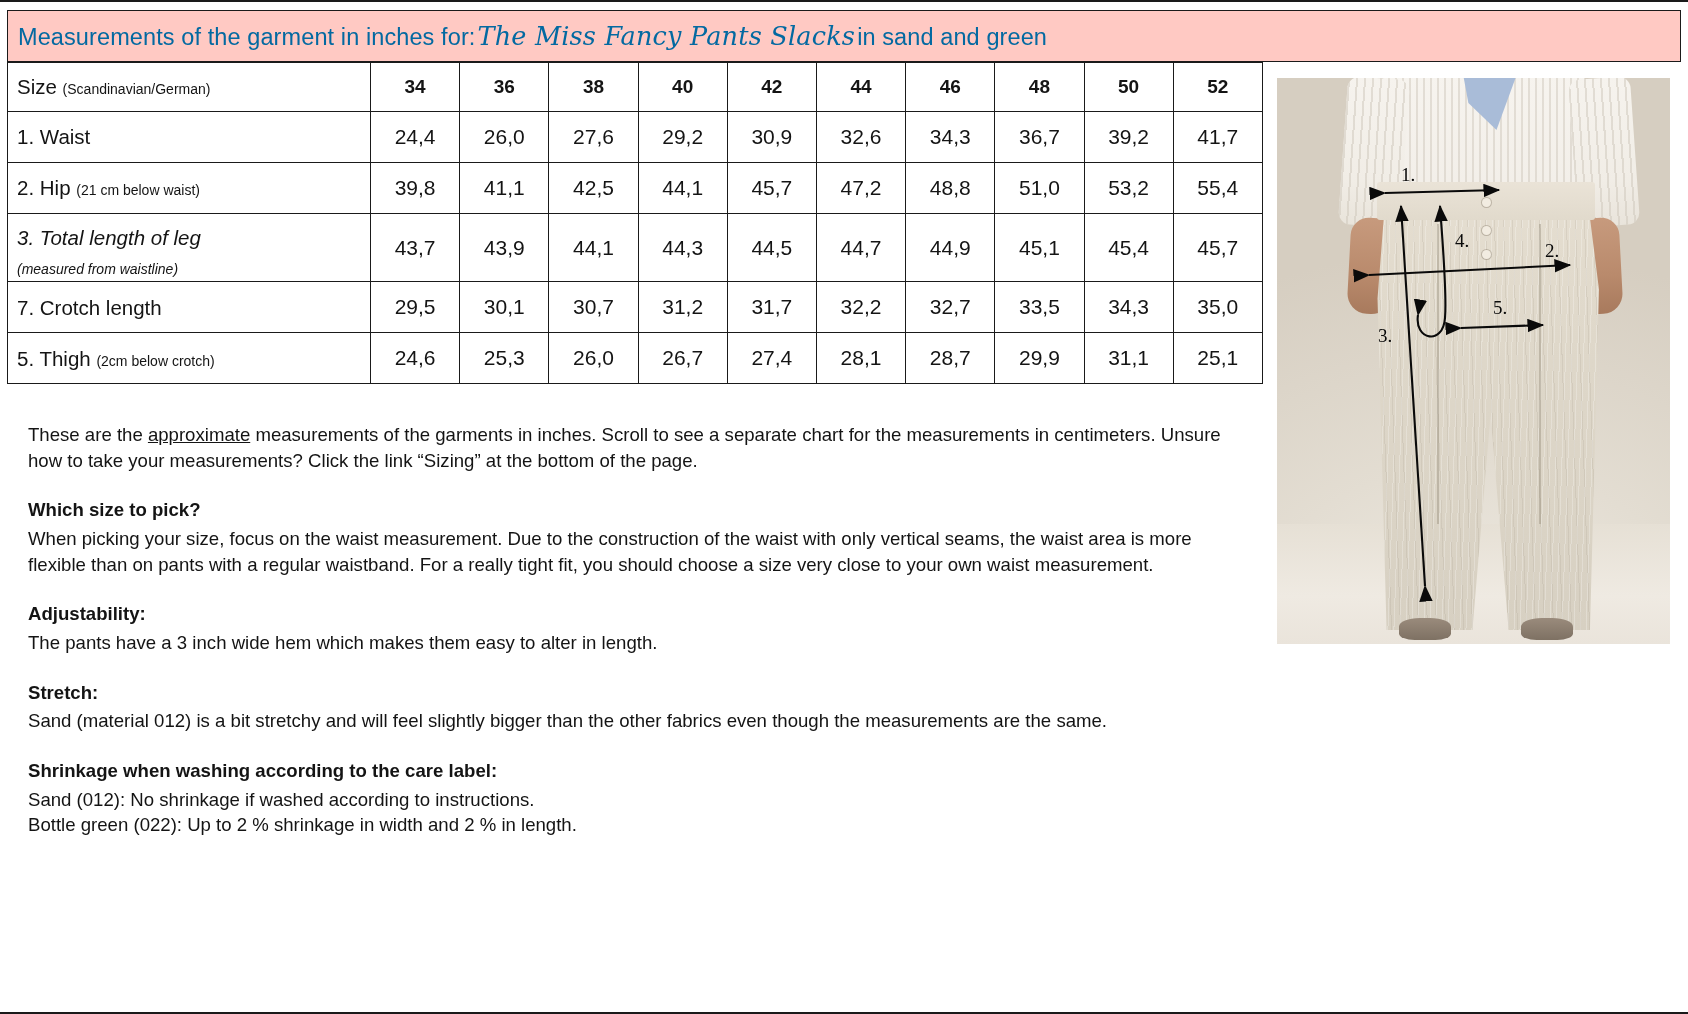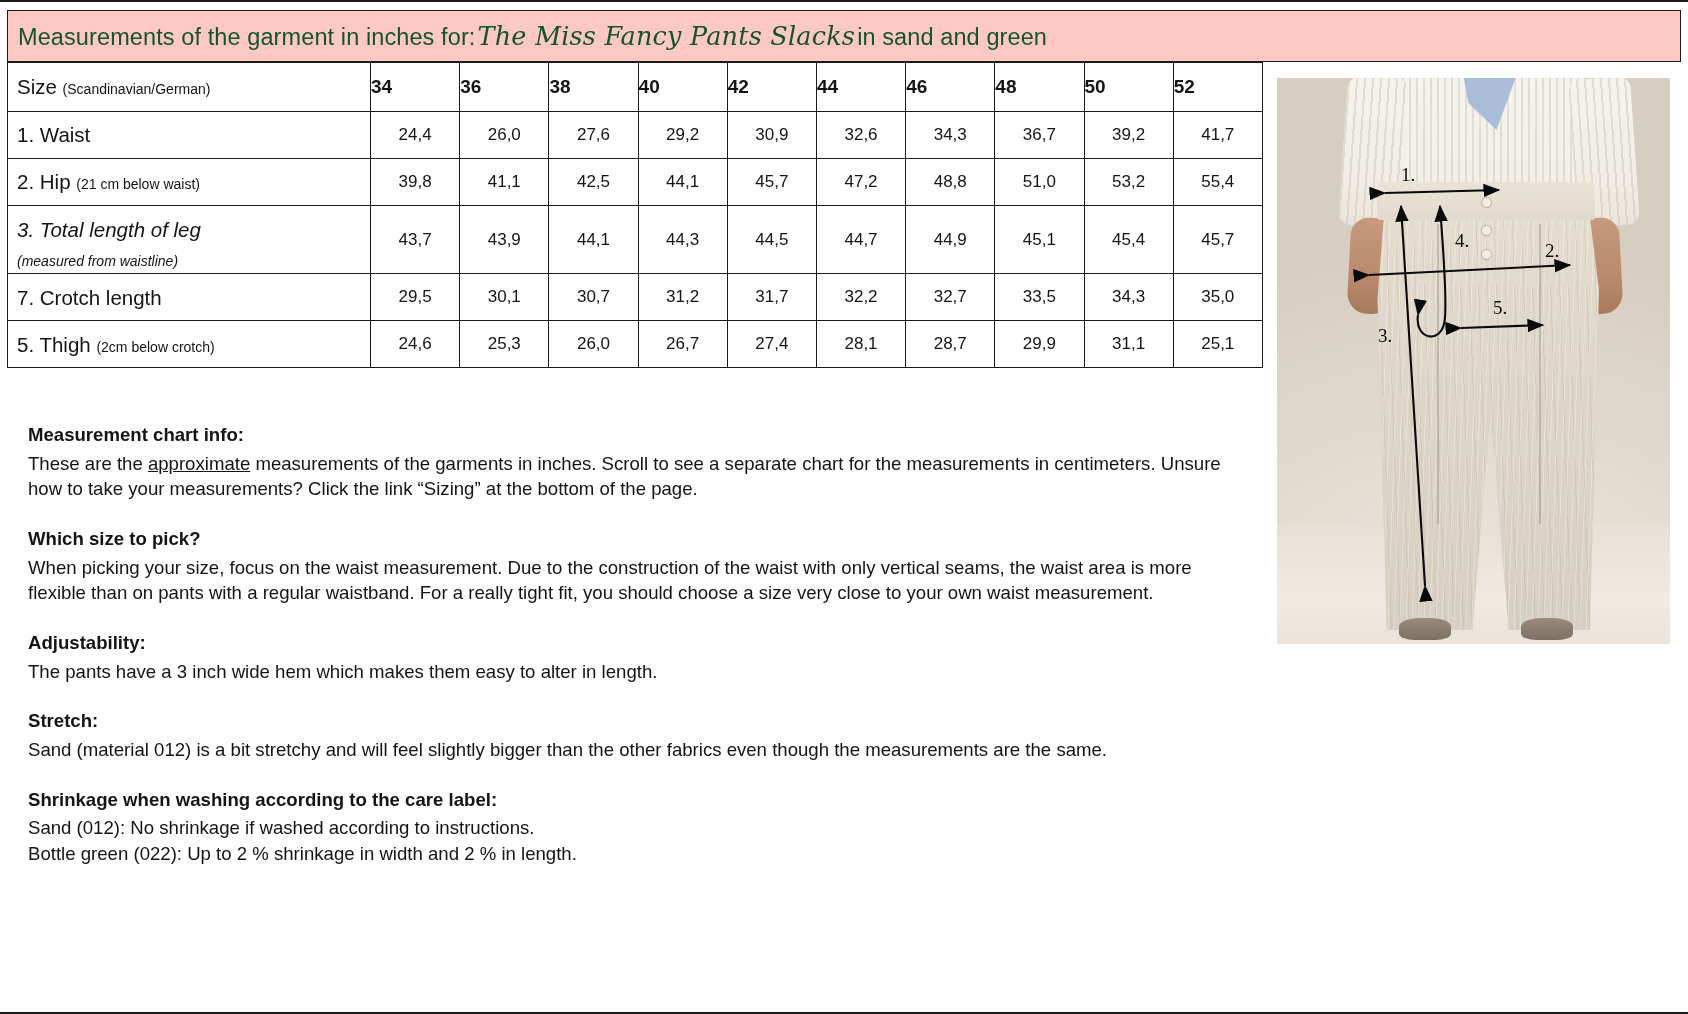--- a/index.html
+++ b/index.html
@@ -30,21 +30,21 @@
     border: 1.5px solid #1a1a1a;
     display: flex;
     align-items: center;
     padding-left: 10px;
     white-space: nowrap;
     overflow: hidden;
   }
   .banner-text {
     font-size: 23.5px;
     letter-spacing: 0.1px;
-    color: #14532d;
+    color: #0369a1;
   }
   .banner-script {
     font-family: "DejaVu Serif", serif;
     font-style: italic;
     font-size: 25.5px;
     letter-spacing: 0.2px;
     padding: 0 2px;
   }
 
   
@@ -64,29 +64,29 @@
     text-align: left;
     padding: 6px 0 6px 9px;
     font-size: 20.5px;
     width: 363px;
     line-height: 1.42;
   }
   .mtable .rowhead .sub {
     font-size: 14px;
   }
   .mtable .sizecell {
-    text-align: left;
+    text-align: center;
     font-size: 19px;
     font-weight: bold;
     padding: 13px 0;
     width: 89.2px;
   }
   .mtable .val {
     text-align: center;
-    font-size: 17px;
+    font-size: 21px;
     padding: 13px 0;
   }
   .mtable tr.tall .rowhead { padding-top: 9px; padding-bottom: 0; font-style: italic; }
 
   
   .info {
     position: absolute;
     left: 28px; top: 420px;
     width: 1225px;
     font-size: 18.6px;
@@ -299,21 +299,20 @@
         <td class="val">29,9</td>
         <td class="val">31,1</td>
         <td class="val">25,1</td>
       </tr>
     </tbody>
   </table>
 
   <div class="info">
 
     <div class="sect">
-      <h4>Measurement chart info:</h4>
       <p><span>These are the </span><span class="uline">approximate</span><span> measurements of the garments in inches. Scroll to see a separate chart for the measurements in centimeters. Unsure how to take your measurements? Click the link “Sizing” at the bottom of the page.</span></p>
     </div>
 
 
     <div class="sect">
       <h4>Which size to pick?</h4>
       <p>When picking your size, focus on the waist measurement. Due to the construction of the waist with only vertical seams, the waist area is more flexible than on pants with a regular waistband. For a really tight fit, you should choose a size very close to your own waist measurement.</p>
     </div>
 
     <div class="sect">

